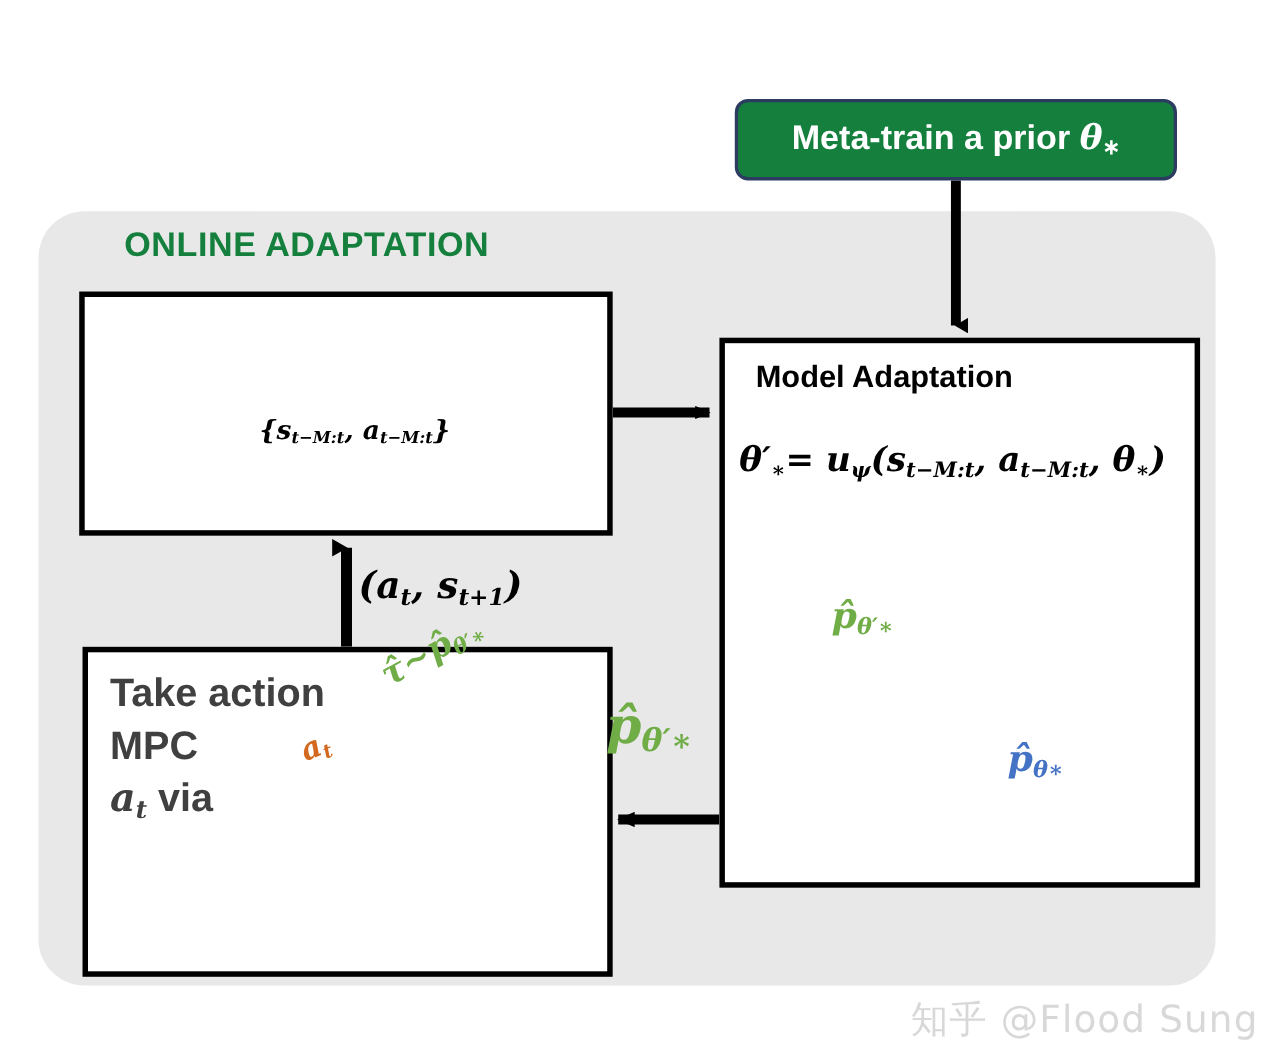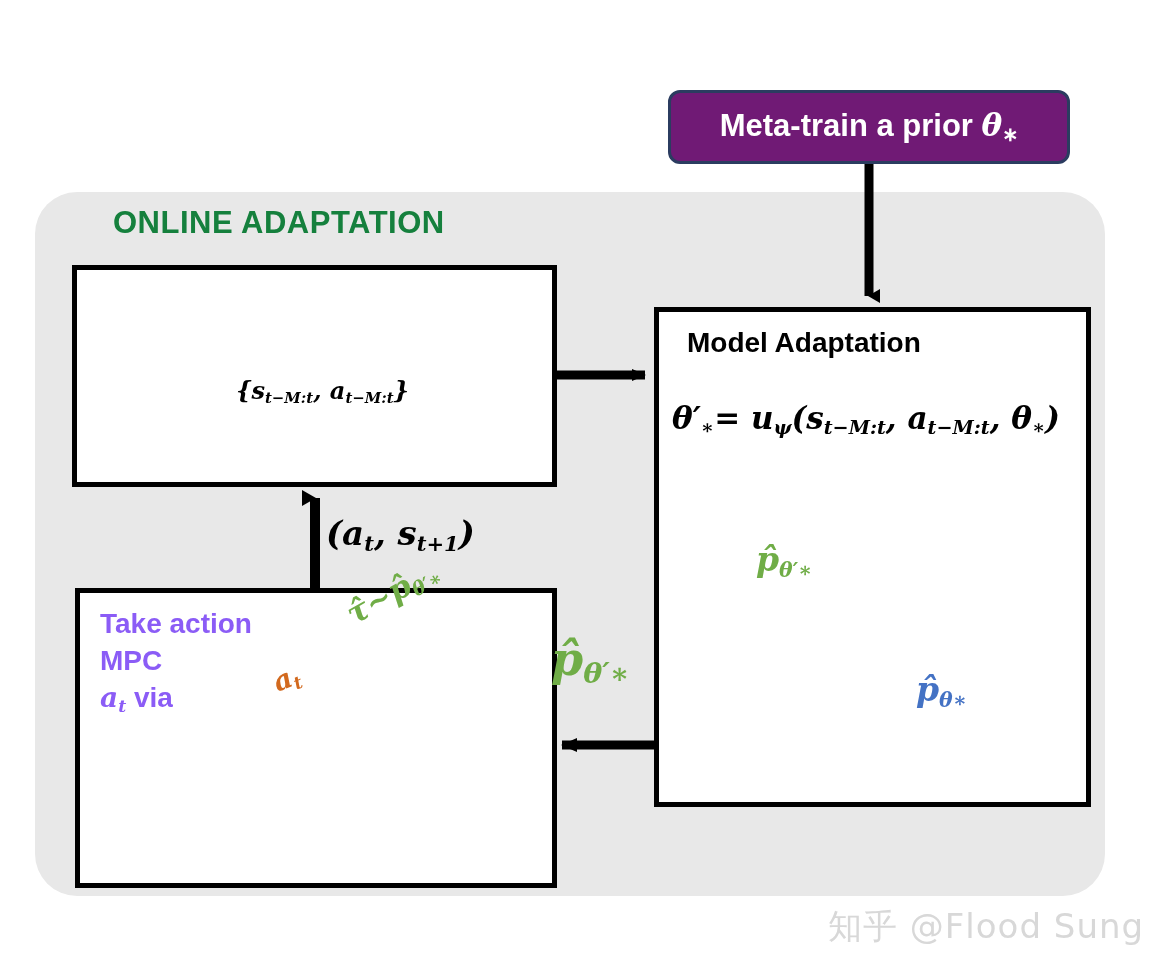--- a/index.html
+++ b/index.html
@@ -46,21 +46,21 @@
     color: #15803d;
     white-space: nowrap;
   }
   
   #meta-train-box {
     position: absolute;
     left: 668px;
     top: 90px;
     width: 402px;
     height: 74px;
-    background: #701a75;
+    background: #15803d;
     border: 3px solid #2b3c60;
     border-radius: 12px;
     box-sizing: border-box;
     display: flex;
     align-items: center;
     justify-content: center;
   }
   #meta-train-label {
     color: #ffffff;
     font-size: 31px;
@@ -110,23 +110,23 @@
   }
 
   #store-set { left: 236px; top: 376px; font-size: 24px; }
   #model-eq  { left: 672px; top: 400px; font-size: 31px; }
   #arrow-mid-label { left: 326px; top: 513px; font-size: 34px; text-align: right; }
 
   #action-title {
     position: absolute;
     left: 100px;
     top: 606px;
-    font-size: 28px;
-    font-weight: bold;
-    color: #8b5cf6;
+    font-size: 36px;
+    font-weight: bold;
+    color: #404040;
     line-height: 1.32;
     white-space: nowrap;
   }
   #action-title .mline { display: block; }
   .inlinemath {
     font-family: "DejaVu Serif", serif;
     font-style: italic;
     font-weight: bold;
   }
 

